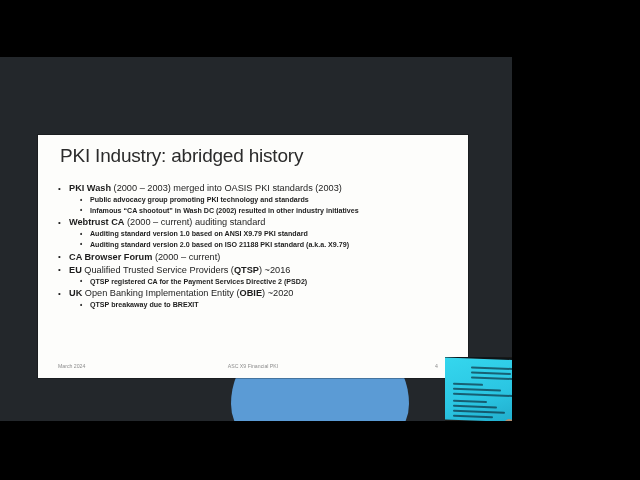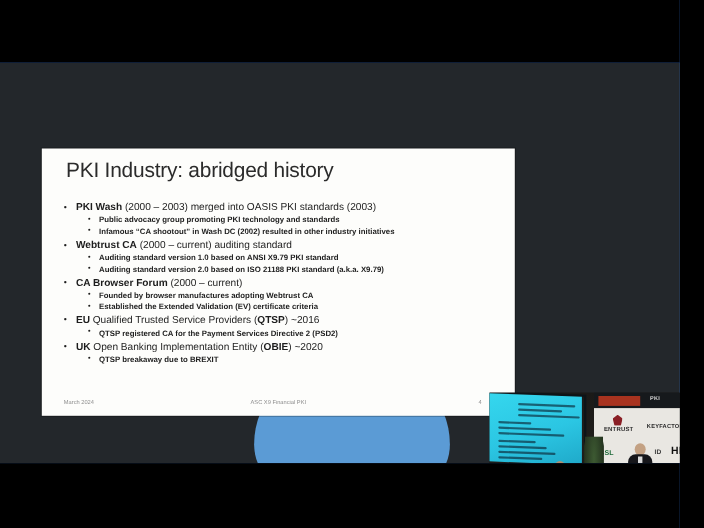--- a/index.html
+++ b/index.html
@@ -8,23 +8,23 @@
     background: #000;
   }
   body {
     width: 640px;
     height: 480px;
     overflow: hidden;
     font-family: "Liberation Sans", sans-serif;
   }
   #screen {
     position: relative;
-    width: 618px;
+    width: 512px;
     height: 480px;
-    background: #3b82f6;
+    background: #15803d;
     overflow: hidden;
   }
   
   .letterbox {
     position: absolute;
     left: 0;
     width: 640px;
     background: #000000;
     z-index: 40;
   }
@@ -347,24 +347,20 @@
           <li class="main">
             <span class="b">Webtrust CA</span><span> (2000 – current) auditing standard</span>
             <ul class="lvl2">
               <li class="sub">Auditing standard version 1.0 based on ANSI X9.79 PKI standard</li>
               <li class="sub">Auditing standard version 2.0 based on ISO 21188 PKI standard (a.k.a.  X9.79)</li>
             </ul>
           </li>
 
           <li class="main">
             <span class="b">CA Browser Forum</span><span> (2000 – current)</span>
-            <ul class="lvl2">
-              <li class="sub">Founded by browser manufactures adopting Webtrust CA</li>
-              <li class="sub">Established the Extended Validation (EV) certificate criteria</li>
-            </ul>
           </li>
 
           <li class="main">
             <span class="b">EU</span><span> Qualified Trusted Service Providers (<b>QTSP</b>) ~2016</span>
             <ul class="lvl2">
               <li class="sub">QTSP registered CA for the Payment Services Directive 2 (PSD2)</li>
             </ul>
           </li>
 
           <li class="main">

